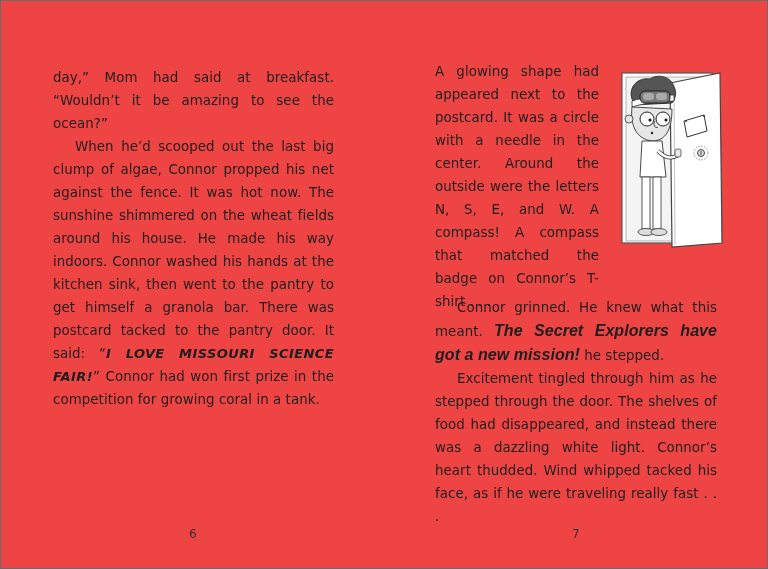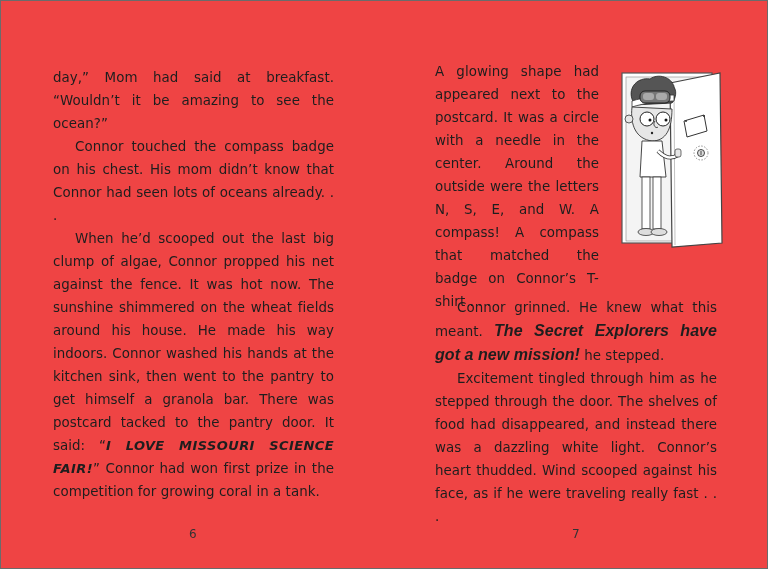--- a/index.html
+++ b/index.html
@@ -50,21 +50,20 @@
   }
 </style>
 </head>
 <body>
 
 <div class="spread">
 
   <div class="page left">
     <div class="text">
       <p class="noindent">day,” Mom had said at breakfast. “Wouldn’t it be amazing to see the ocean?”</p>
-      <p class="indent">Connor touched the compass badge on his chest. His mom didn’t know that Connor had seen lots of oceans already. . .</p>
       <p class="indent"><span>When he’d scooped out the last big clump of algae, Connor propped his net against the fence. It was hot now. The sunshine shimmered on the wheat fields around his house. He made his way indoors. Connor washed his hands at the kitchen sink, then went to the pantry to get himself a granola bar. There was postcard tacked to the pantry door. It said: “</span><span class="comic">I LOVE MISSOURI SCIENCE FAIR!</span><span>” Connor had won first prize in the competition for growing coral in a tank.</span></p>
     </div>
     <div class="pagenum">6</div>
   </div>
 
   <div class="page right">
     <div class="text text-top">
       <p class="noindent">A glowing shape had appeared next to the postcard. It was a circle with a needle in the center. Around the outside were the letters N, S, E, and W. A compass! A compass that matched the badge on Connor’s T-shirt . . .</p>
     </div>
 
@@ -111,18 +110,18 @@
       <rect x="57" y="80" width="6" height="8" rx="2" fill="#e6e6e6" stroke="#333" stroke-width="0.7"></rect>
 
       <rect x="24" y="108" width="8" height="52" fill="#fff" stroke="#333" stroke-width="0.8"></rect>
       <rect x="35" y="108" width="8" height="52" fill="#fff" stroke="#333" stroke-width="0.8"></rect>
       <ellipse cx="28" cy="163" rx="8" ry="3.5" fill="#ddd" stroke="#333" stroke-width="0.8"></ellipse>
       <ellipse cx="41" cy="163" rx="8" ry="3.5" fill="#ddd" stroke="#333" stroke-width="0.8"></ellipse>
     </svg>
 
     <div class="text text-bottom">
       <p class="indent"><span>Connor grinned. He knew what this meant. </span><span class="script">The Secret Explorers have got a new mission!</span><span> he stepped.</span></p>
-      <p class="indent">Excitement tingled through him as he stepped through the door. The shelves of food had disappeared, and instead there was a dazzling white light. Connor’s heart thudded. Wind scooped against his face, as if he were traveling really fast . . .</p>
+      <p class="indent">Excitement tingled through him as he stepped through the door. The shelves of food had disappeared, and instead there was a dazzling white light. Connor’s heart thudded. Wind whipped tacked his face, as if he were traveling really fast . . .</p>
     </div>
     <div class="pagenum">7</div>
   </div>
 
 </div>
 
 </body></html>

